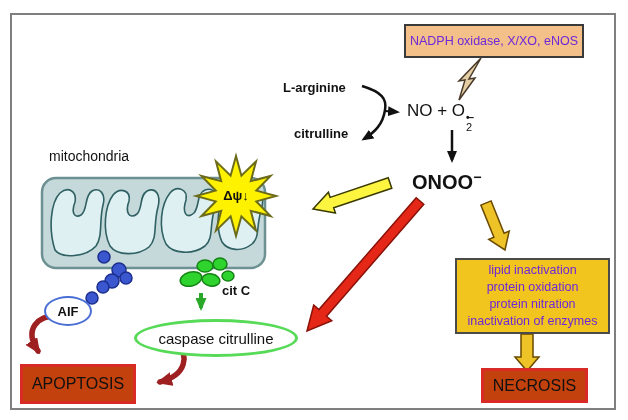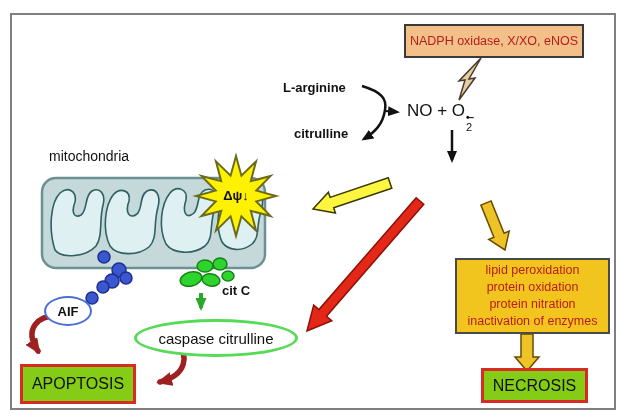--- a/index.html
+++ b/index.html
@@ -5,26 +5,26 @@
   html,body{margin:0;padding:0;background:#ffffff;}
   .stage{position:relative;width:628px;height:420px;background:#ffffff;overflow:hidden;
          font-family:"Liberation Sans",sans-serif;}
   .frame{position:absolute;left:10px;top:13px;width:602px;height:393px;
          border:2px solid #7f7f7f;background:#ffffff;}
   .abs{position:absolute;}
   .lbl{position:absolute;color:#111;white-space:nowrap;line-height:1.15;}
   .bold{font-weight:700;}
   svg.overlay{position:absolute;left:0;top:0;width:628px;height:420px;}
   .databox{position:absolute;display:flex;flex-direction:column;align-items:center;
-           justify-content:center;text-align:center;color:#b91c1c;}
+           justify-content:center;text-align:center;color:#6d28d9;}
   .nadph-box{left:404px;top:24px;width:176px;height:30px;background:#f4c08a;
              border:2px solid #3a3a3a;font-size:12.5px;}
   .effects-box{left:455px;top:258px;width:151px;height:72px;background:#f2c41e;
                border:2px solid #4a4a4a;font-size:12.5px;line-height:17px;}
-  .redbox{border:3px solid #d92b25;background:#84cc16;font-size:16px;color:#111;
+  .redbox{border:3px solid #d92b25;background:#c2410c;font-size:16px;color:#111;
           display:flex;align-items:center;justify-content:center;}
   .apoptosis-box{left:20px;top:364px;width:110px;height:34px;}
   .necrosis-box{left:481px;top:368px;width:101px;height:29px;justify-content:center;}
   .oval{position:absolute;background:#ffffff;border-radius:50%;display:flex;
         align-items:center;justify-content:center;color:#111;}
   .aif-oval{left:44px;top:296px;width:44px;height:26px;border:2.5px solid #4a6fd4;
             font-size:13px;font-weight:700;}
   .caspase-oval{left:134px;top:319px;width:158px;height:32px;border:3px solid #57da57;
                 font-size:15px;}
   .stack{display:inline-flex;flex-direction:column;margin-left:1px;vertical-align:-5px;}
@@ -115,37 +115,40 @@
 
   <div class="lbl bold" style="left:294px;top:127px;font-size:13px;">citrulline</div>
 
   <div class="lbl" style="left:407px;top:101px;font-size:17px;">
     <span>NO + O</span><span class="stack">
         <span class="s-sup">•−</span>
         <span class="s-sub">2</span>
       </span>
   </div>
 
+  <div class="lbl bold" style="left:412px;top:169px;font-size:20px;">
+    <span>ONOO</span><span class="sup-minus">−</span>
+  </div>
 
   <div class="lbl" style="left:32px;top:148px;font-size:14px;margin-left:17px;">mitochondria</div>
 
   <div class="lbl bold" style="left:206px;top:189px;width:60px;text-align:center;font-size:13px;">Δψ↓</div>
 
   <div class="oval aif-oval">
     <span>AIF</span>
   </div>
 
   <div class="lbl bold" style="left:222px;top:284px;font-size:13px;">cit C</div>
 
   <div class="oval caspase-oval">
     <span>caspase citrulline</span>
   </div>
 
   <div class="databox effects-box">
-    <div>lipid peroxidation</div>
+    <div>lipid inactivation</div>
     <div>protein oxidation</div>
     <div>protein nitration</div>
     <div>inactivation of enzymes</div>
   </div>
 
   <div class="abs redbox apoptosis-box">
     <span>APOPTOSIS</span>
   </div>
 
   <div class="abs redbox necrosis-box">

